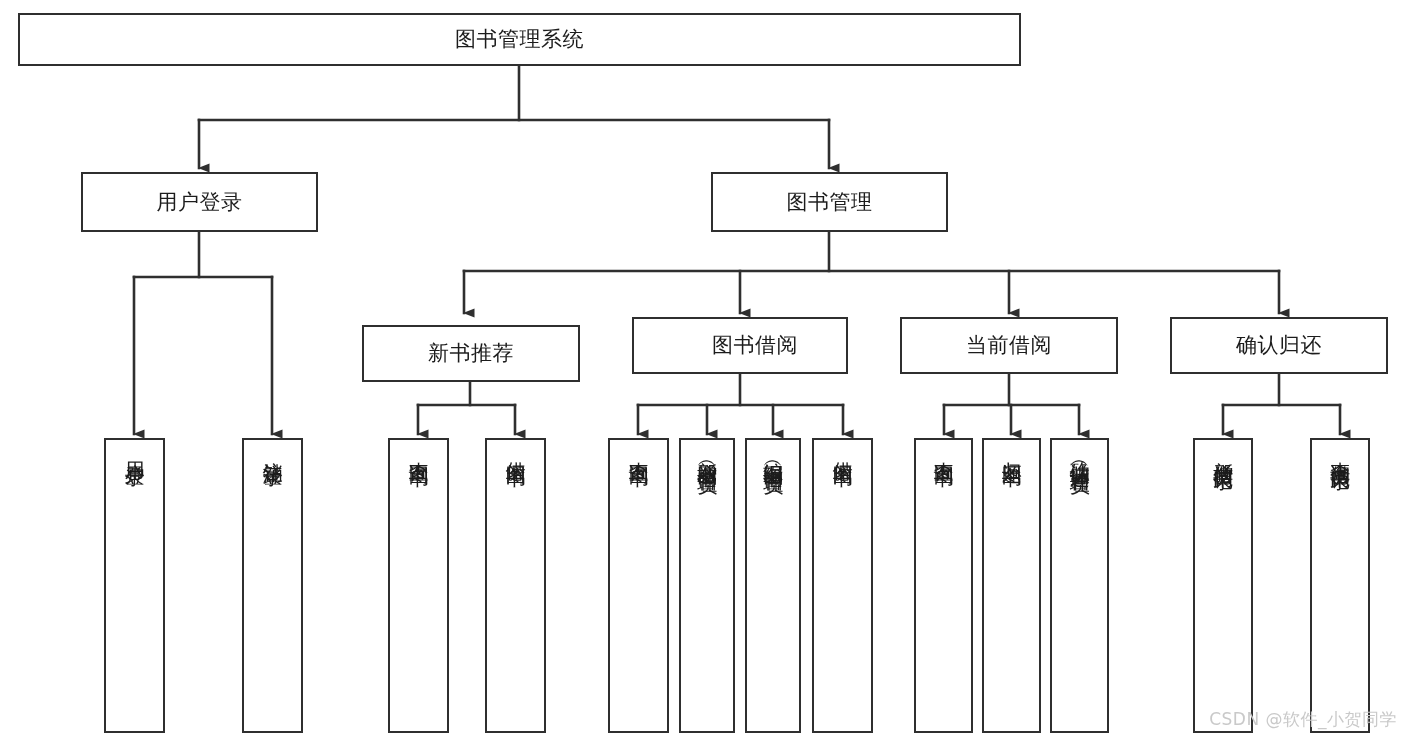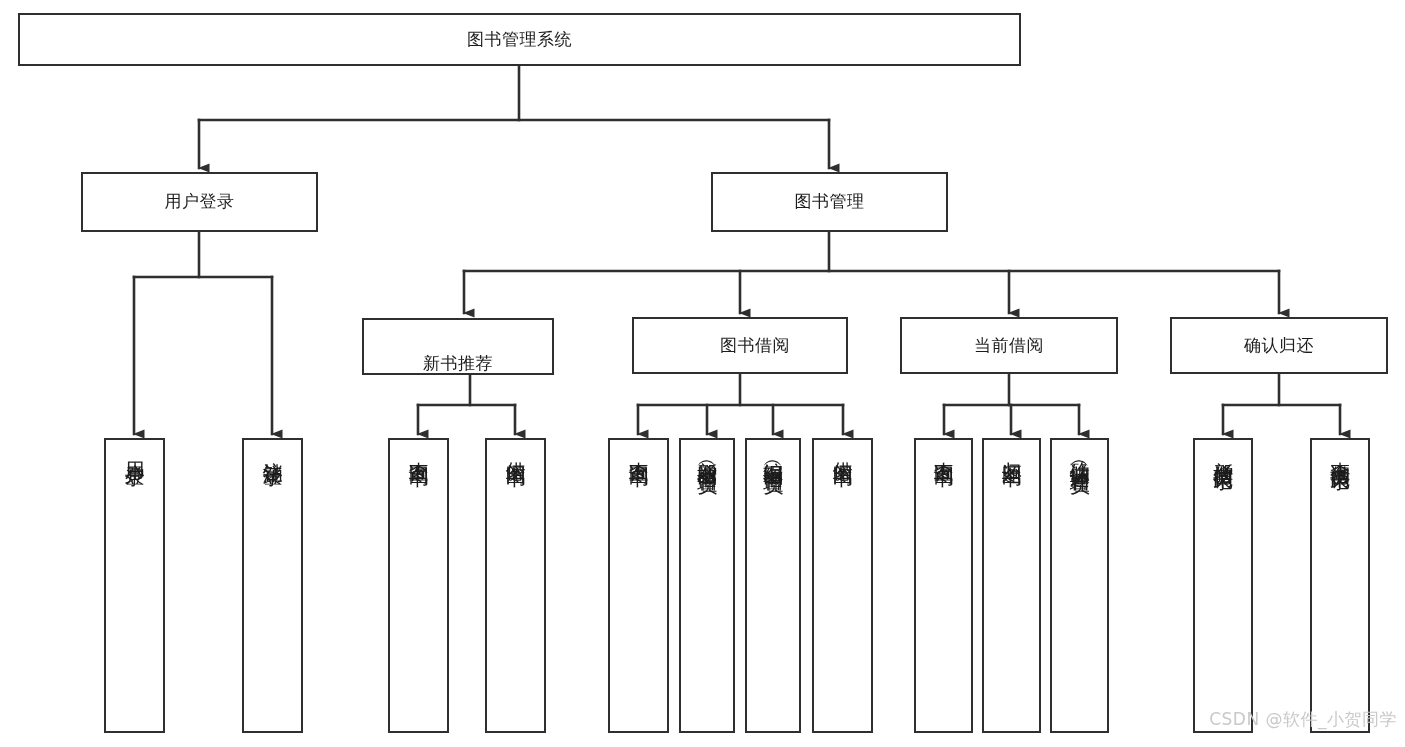--- a/index.html
+++ b/index.html
@@ -33,21 +33,21 @@
     border: 2.5px solid #2f2f2f;
     display: flex;
     align-items: center;
     justify-content: center;
     text-align: center;
     color: #1c1c1c;
     line-height: 1.05;
   }
   .node .lbl {
     display: block;
-    font-size: 17px;
+    font-size: 21px;
     letter-spacing: 0.5px;
     white-space: nowrap;
   }
   
   .node.vert {
     padding: 6px 0;
     align-items: flex-start;
   }
   .node.vert .lbl {
     writing-mode: vertical-rl;
@@ -129,21 +129,21 @@
   </div>
 
   <div class="node" style="left:81px; top:172px; width:237px; height:60px;">
     <span class="lbl">用户登录</span>
   </div>
 
   <div class="node" style="left:711px; top:172px; width:237px; height:60px;">
     <span class="lbl">图书管理</span>
   </div>
 
-  <div class="node" style="left:362px; top:318px; width:192px; height:57px;align-items:flex-end;">
+  <div class="node" style="left:362px; top:325px; width:218px; height:57px;">
     <span class="lbl">新书推荐</span>
   </div>
 
   <div class="node" style="left:632px; top:317px; width:216px; height:57px;padding-left:30px;">
     <span class="lbl">图书借阅</span>
   </div>
 
   <div class="node" style="left:900px; top:317px; width:218px; height:57px;">
     <span class="lbl">当前借阅</span>
   </div>

